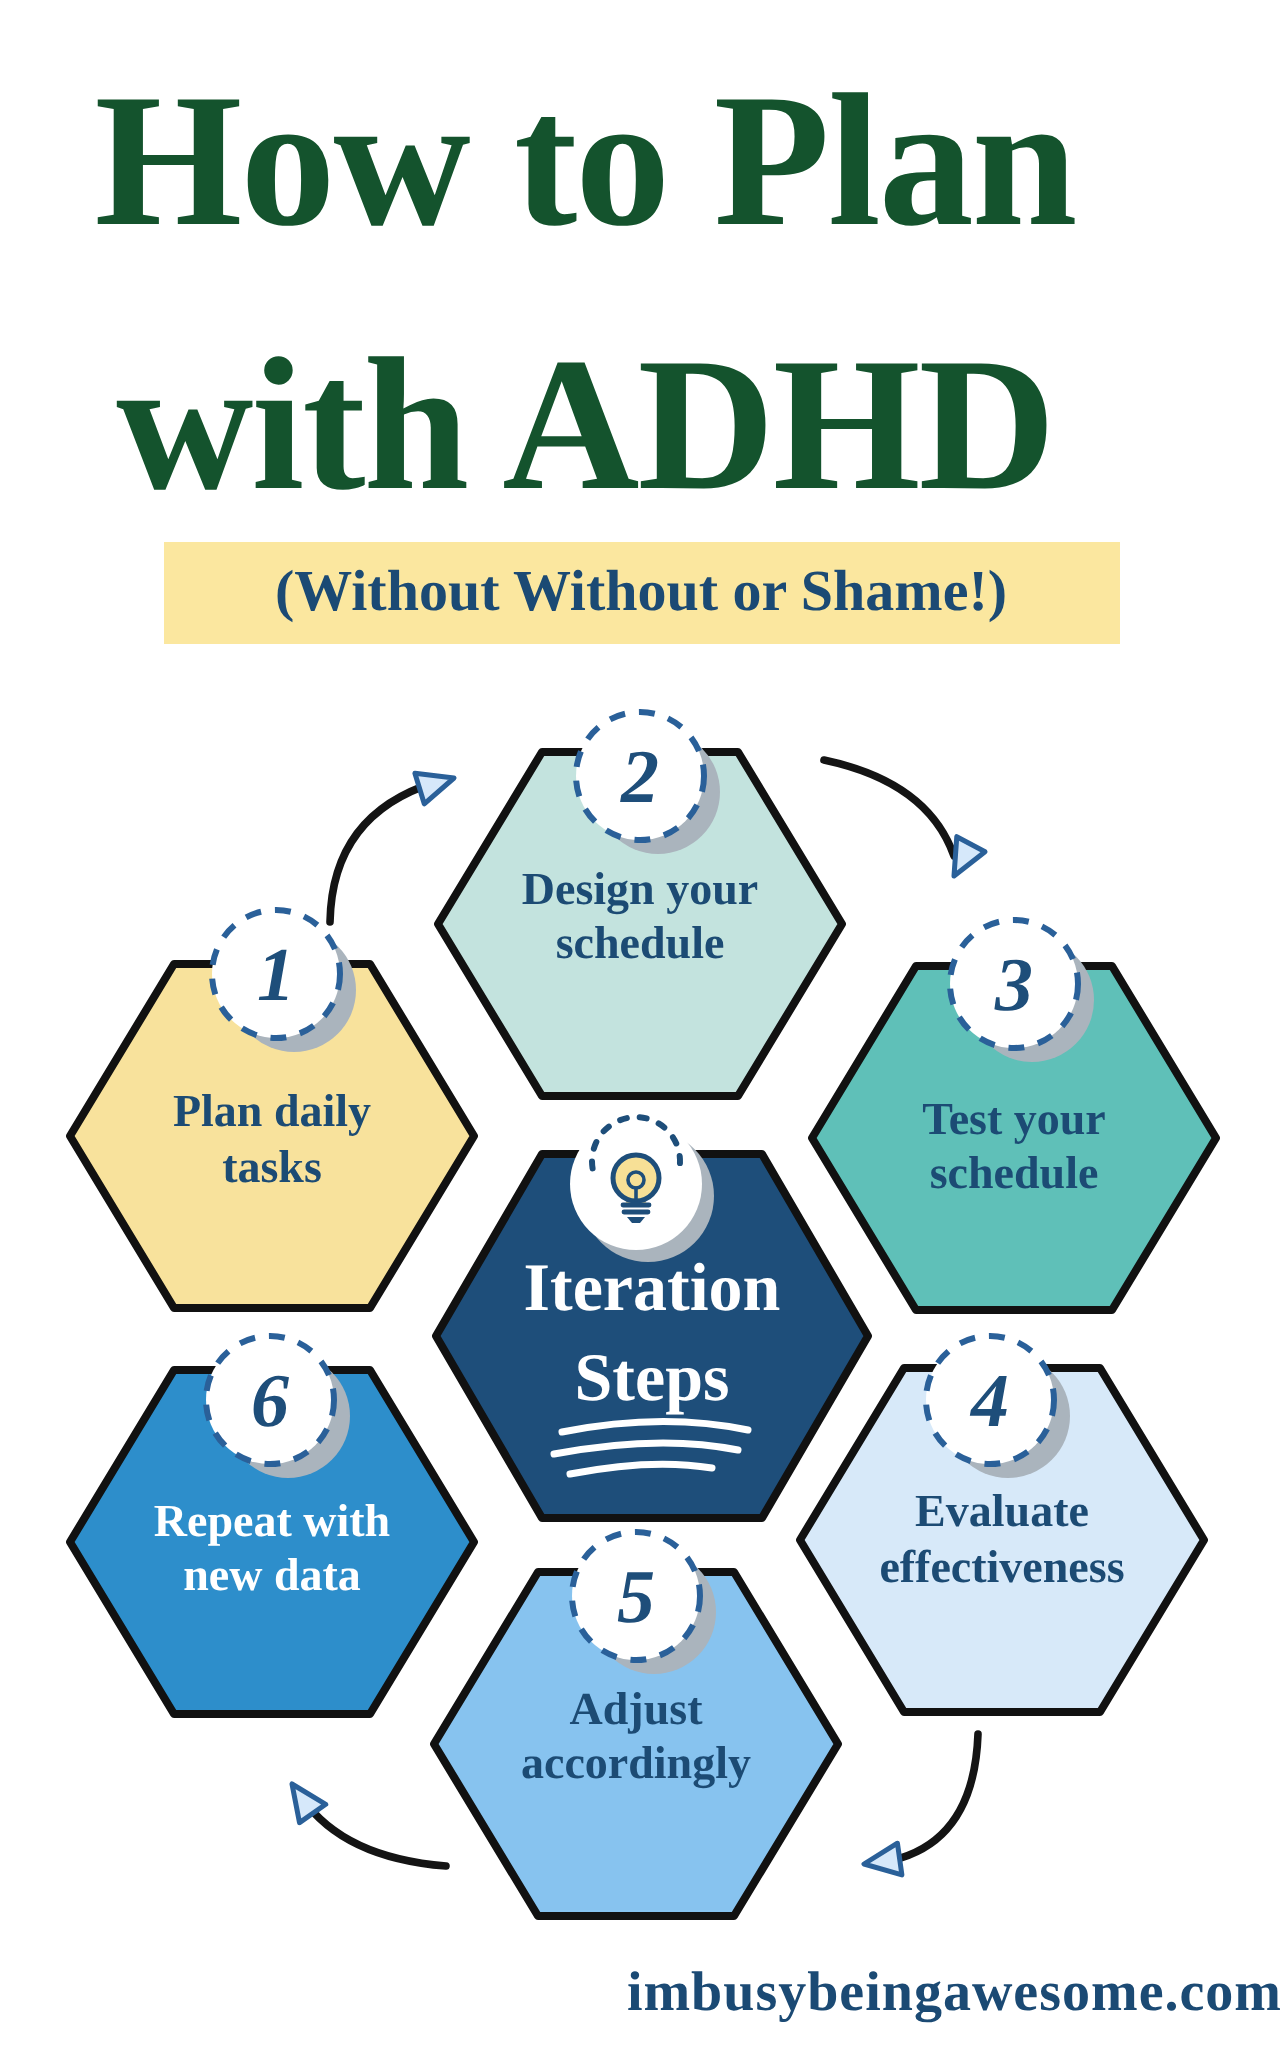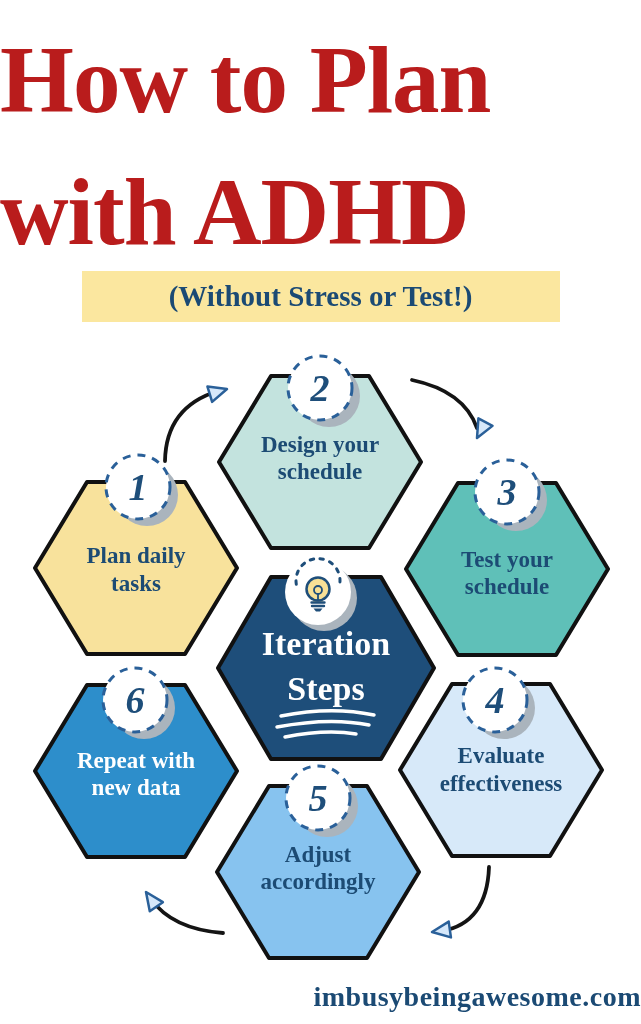--- a/index.html
+++ b/index.html
@@ -1,20 +1,20 @@
 <!DOCTYPE html>
 <html><head>
 <meta charset="utf-8">
 <style>
   html,body{margin:0;padding:0;background:#ffffff;}
   .page{position:relative;width:641px;height:1024px;background:#ffffff;overflow:hidden;
         font-family:"Liberation Serif",serif;}
   .title{position:absolute;top:0;left:0;width:585px;padding-top:14px;
-         text-align:left;font-weight:bold;font-size:95px;line-height:132px;
-         color:#b91c1c;letter-spacing:-1px;}
+         text-align:center;font-weight:bold;font-size:95px;line-height:132px;
+         color:#14532d;letter-spacing:-1px;}
   .banner{position:absolute;top:271px;left:50%;transform:translateX(-50%);
           width:478px;height:51px;background:#fbe79f;}
   .banner-text{width:100%;height:100%;display:flex;align-items:center;justify-content:center;
           font-weight:bold;font-size:29px;color:#1b4a74;}
   .diagram{position:absolute;top:345px;left:0;}
   .footer{position:absolute;top:981px;left:0;width:641px;text-align:right;
           font-weight:bold;font-size:28px;color:#1b4a74;letter-spacing:0.5px;}
   .hex{stroke:#111111;stroke-width:4;stroke-linejoin:round;}
   .hex-label{font-family:"Liberation Serif",serif;font-weight:bold;font-size:23px;
              text-anchor:middle;}
@@ -33,21 +33,21 @@
 <body>
 
 <div class="page">
 
   <div class="title">
     <div>How to Plan</div>
     <div>with ADHD</div>
   </div>
 
   <div class="banner">
-    <div class="banner-text">(Without Stress or Test!)</div>
+    <div class="banner-text">(Without Without or Shame!)</div>
   </div>
 
   <svg class="diagram" width="641" height="635" viewBox="0 345 641 635" xmlns="http://www.w3.org/2000/svg">
 
     <g>
       <path class="arrow-line" d="M165 461 Q166 407 218 391"></path>
       <g transform="translate(227,389) rotate(-17)">
         <polygon class="arrow-head" points="0,0 -18,-8 -18,8"></polygon>
       </g>
     </g>

